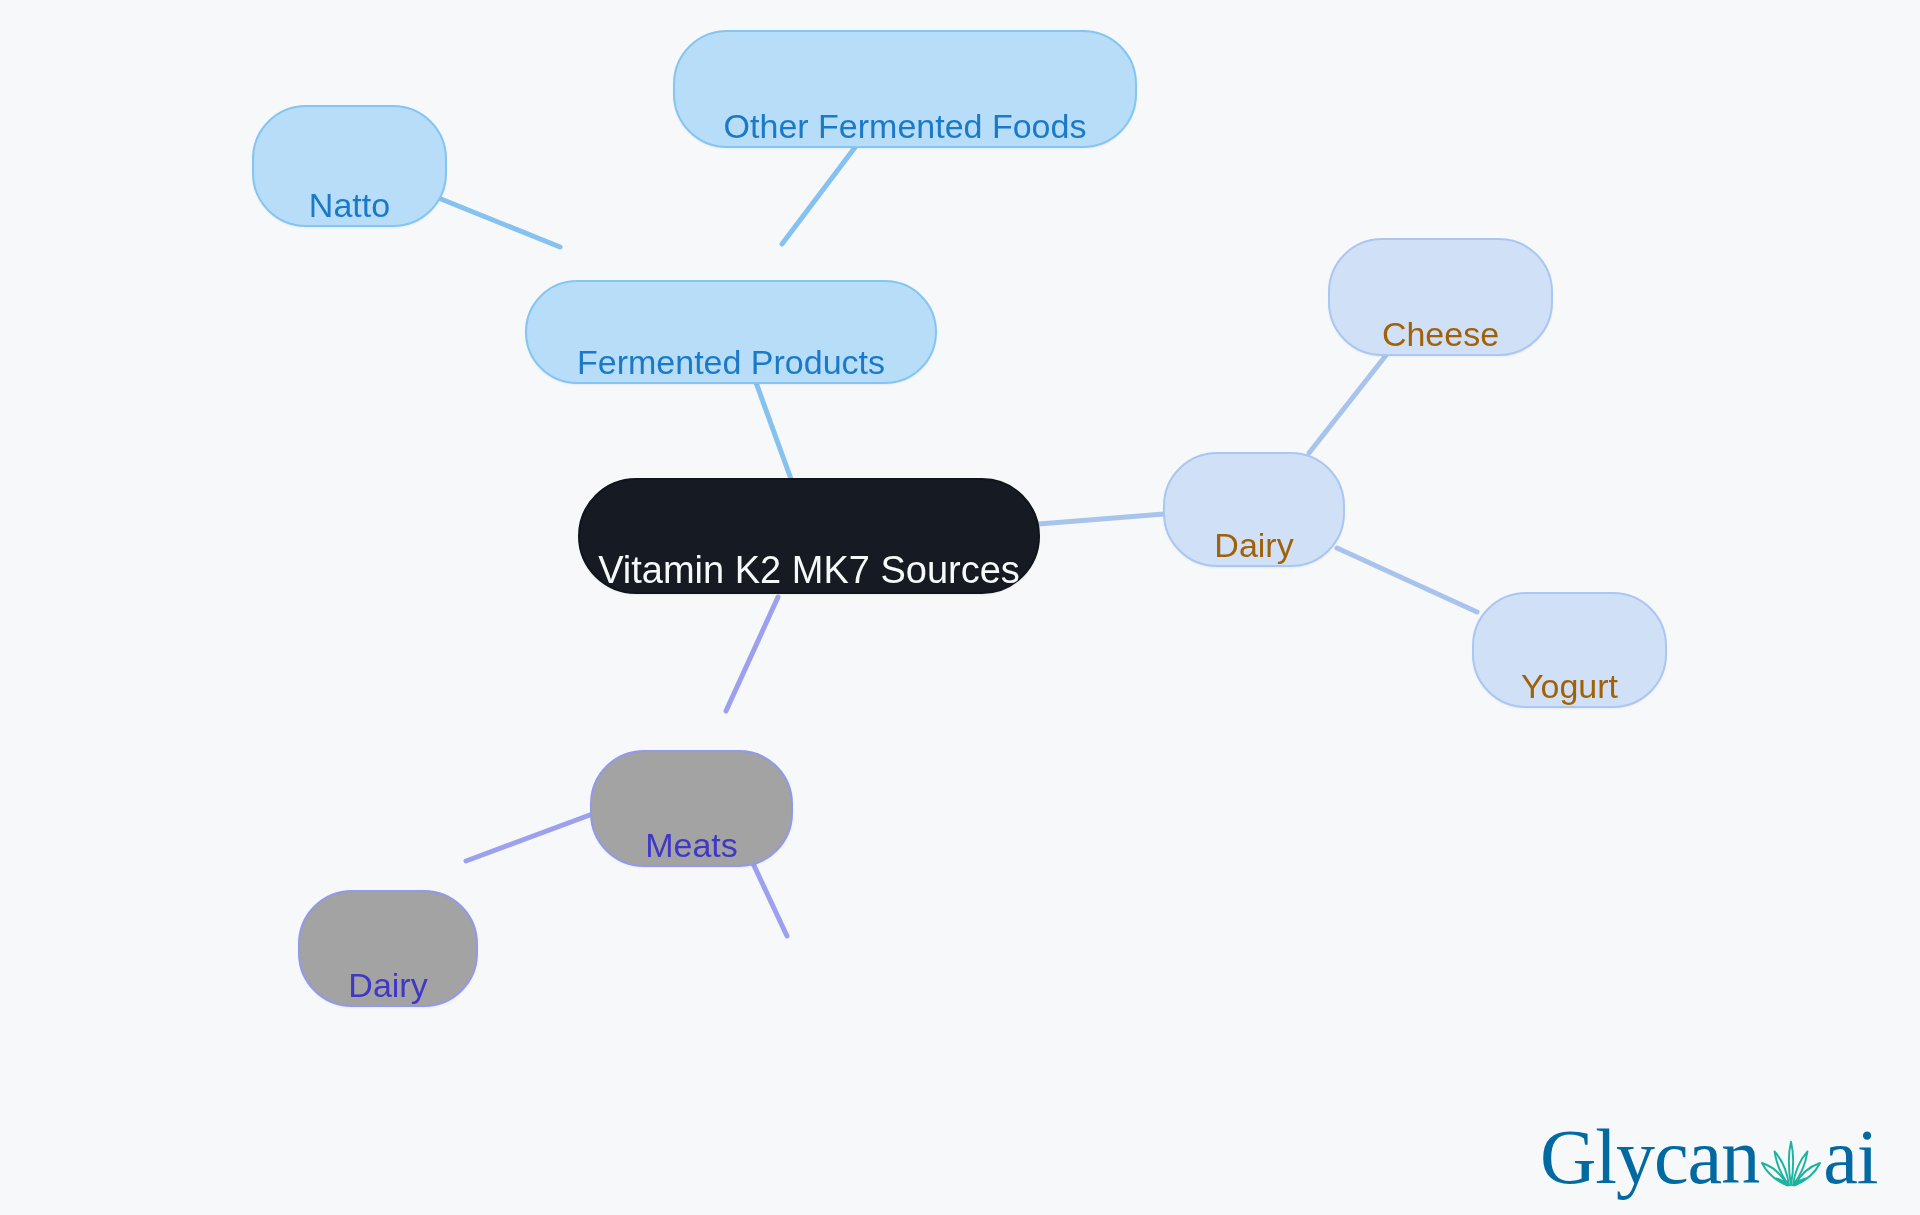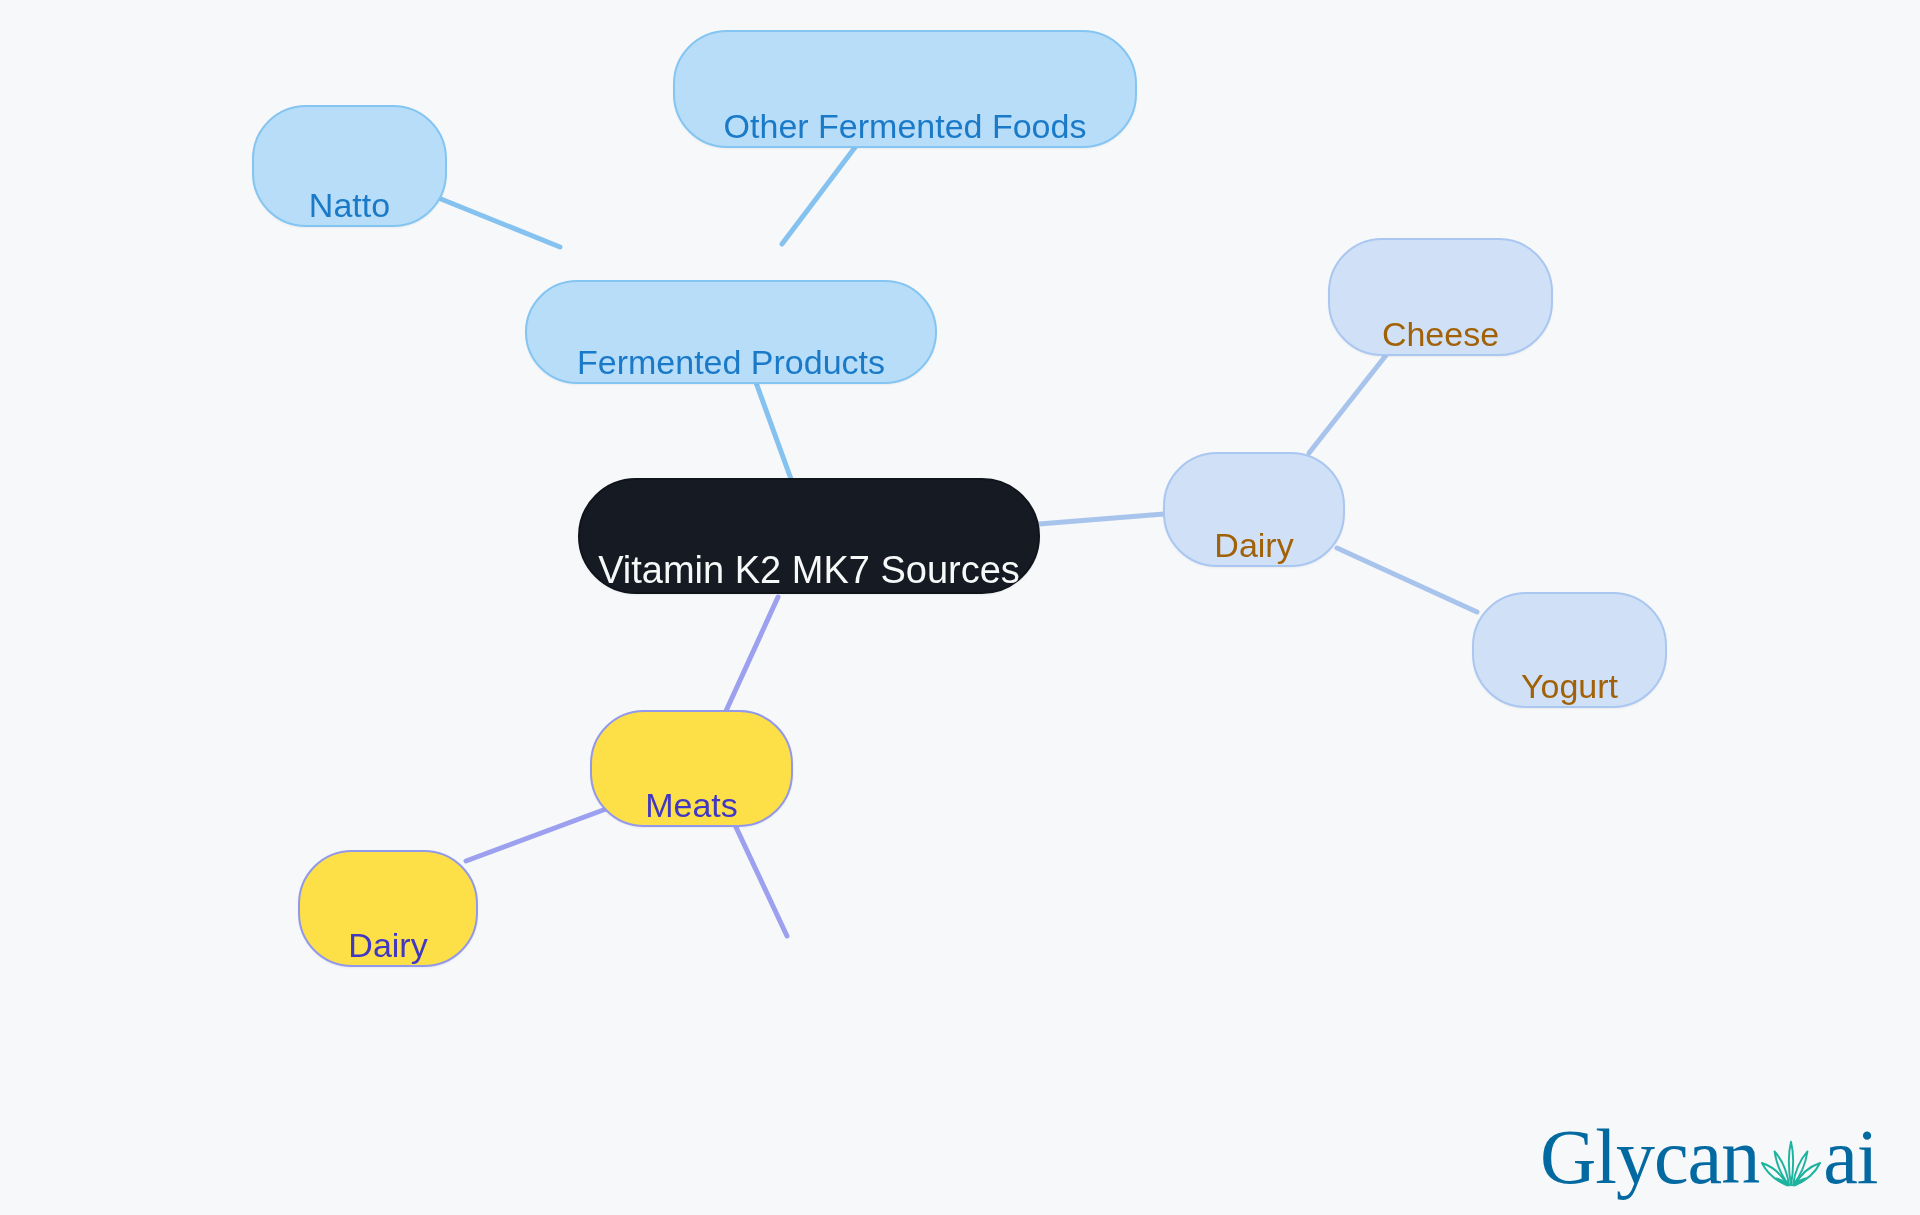--- a/index.html
+++ b/index.html
@@ -34,23 +34,24 @@
     background:#b7ddf8;
     border:2.5px solid #84c5f1;
     color:#1a7ac8;
   }
   .cluster-dairy{
     background:#d0e0f7;
     border:2.5px solid #a9c7f0;
     color:#a16207;
   }
   .cluster-meats{
-    background:#fde047;
+    background:#a3a3a3;
     border:2.5px solid #9298ea;
     color:#4038c4;
+    margin-top:40px;
   }
   
   #node-central            {left:578px; top:478px; width:462px; height:116px;}
   #node-fermented-products {left:525px; top:243px; width:412px; height:104px;margin-top:37px;}
   #node-natto              {left:252px; top:105px; width:195px; height:122px;}
   #node-other-fermented    {left:673px; top:30px;  width:464px; height:118px;}
   #node-cheese             {left:1328px;top:238px; width:225px; height:118px;}
   #node-dairy              {left:1163px;top:452px; width:182px; height:115px;}
   #node-yogurt             {left:1472px;top:592px; width:195px; height:116px;}
   #node-meats              {left:590px; top:710px; width:203px; height:117px;}

